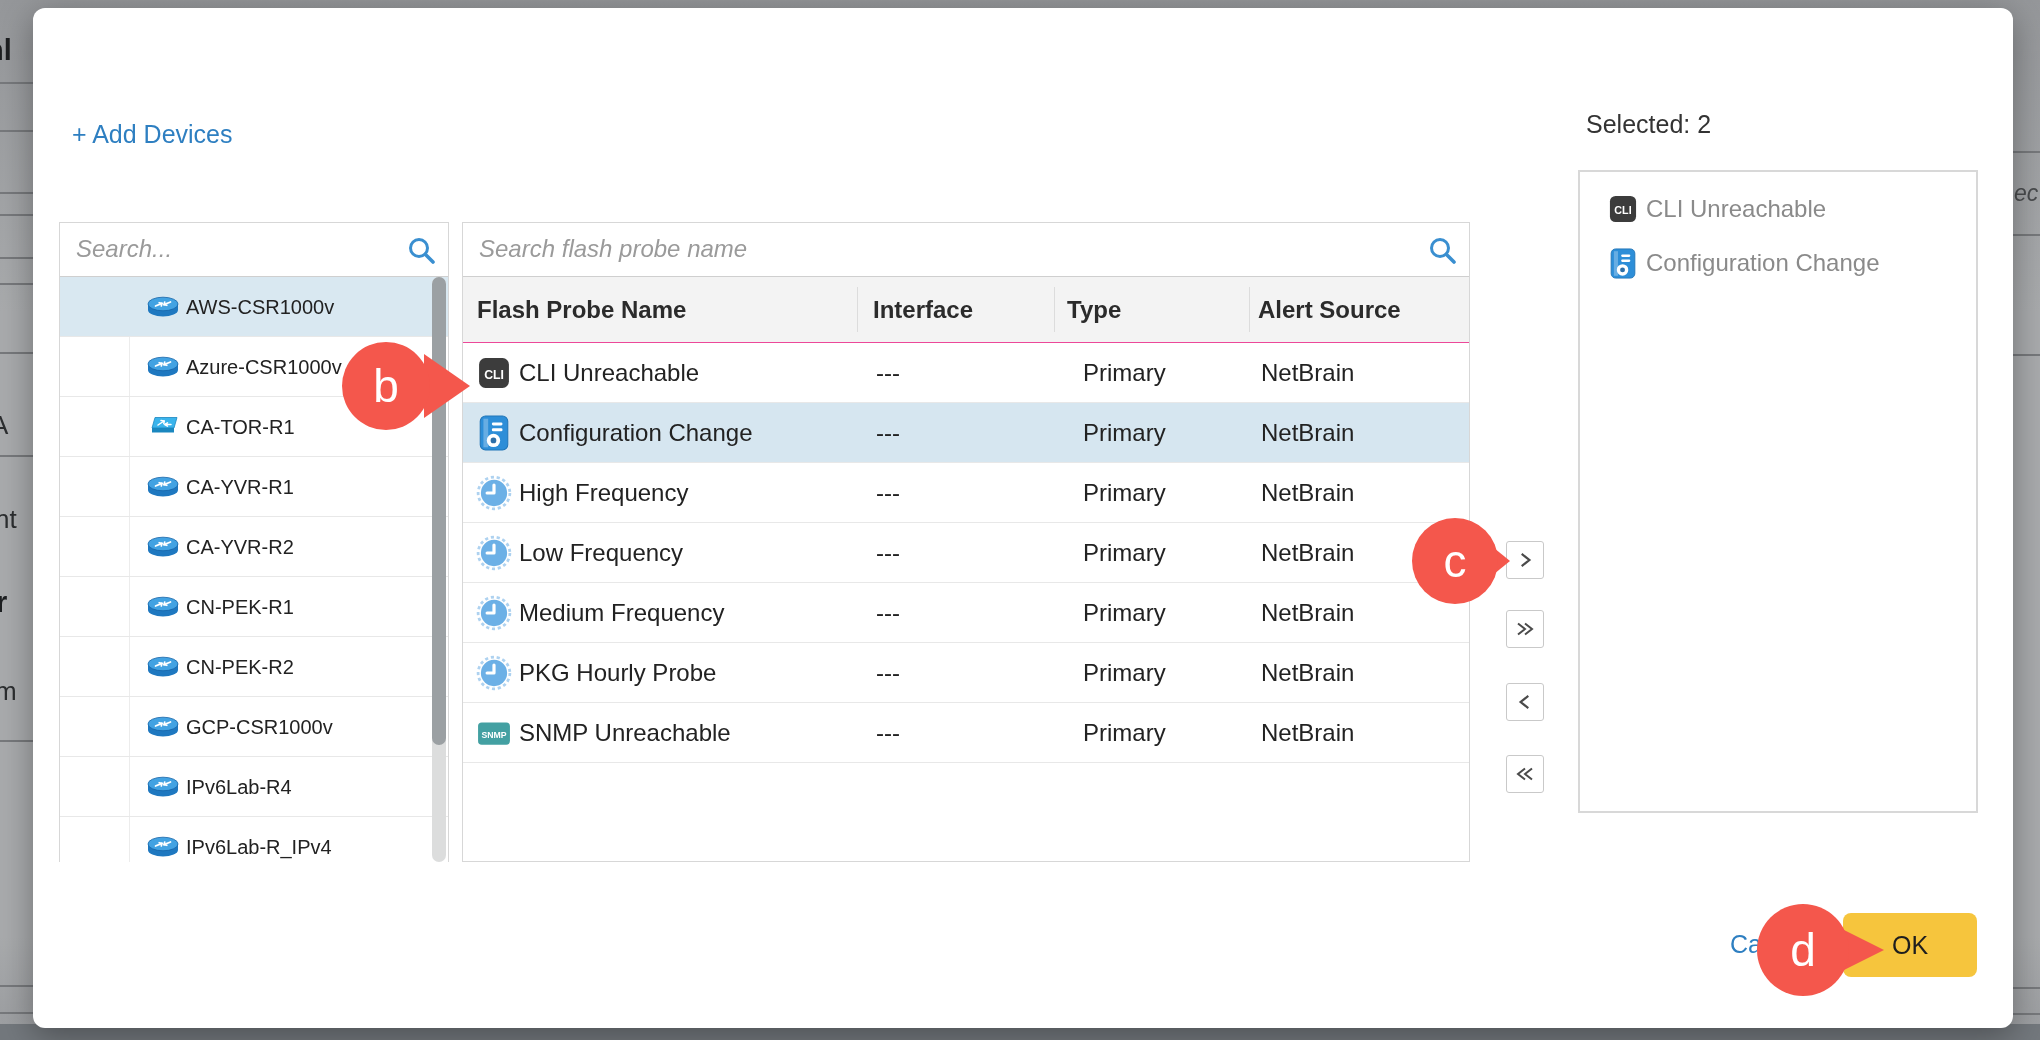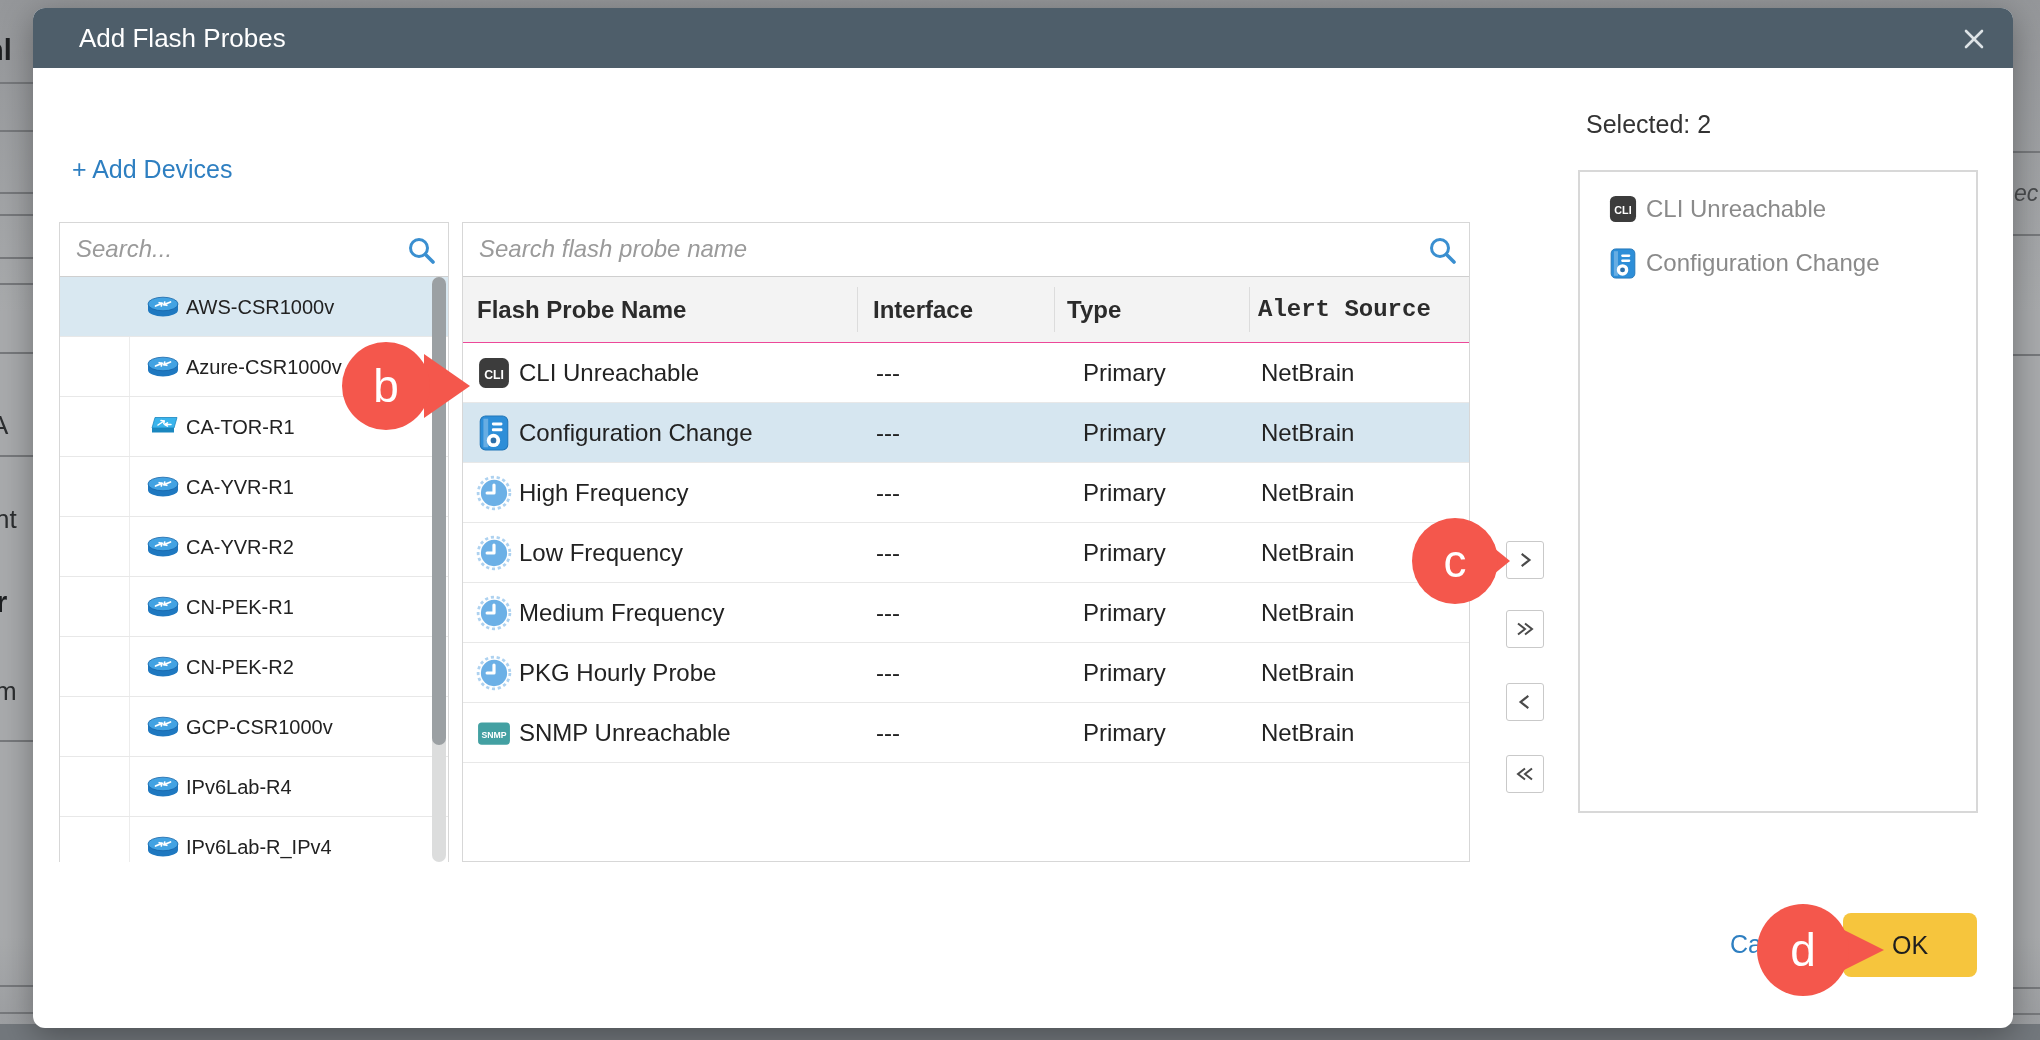--- a/index.html
+++ b/index.html
@@ -16,21 +16,21 @@
   .bg-band { position:absolute; left:0; width:2040px; top:1024px; height:16px; background:#73787d; }
 
   
   .dialog { position:absolute; left:33px; top:8px; width:1980px; height:1020px;
             background:#fff; border-radius:12px; box-shadow:0 8px 34px rgba(0,0,0,.35); }
   .dlg-header { position:absolute; left:0; top:0; width:100%; height:60px;
                 background:#4e5e6a; border-radius:12px 12px 0 0; }
   .dlg-title { position:absolute; left:46px; top:0; line-height:60px; color:#fff; font-size:26px; }
   .dlg-close { position:absolute; right:24px; top:16px; width:30px; height:30px; cursor:pointer; }
 
-  .add-devices { position:absolute; left:39px; top:112px; font-size:25px; color:#2e7fc1; cursor:pointer; text-decoration:none;margin-top:35px; }
+  .add-devices { position:absolute; left:39px; top:112px; font-size:25px; color:#2e7fc1; cursor:pointer; text-decoration:none; }
 
   .panel { position:absolute; background:#fff; border:1px solid #d7d7d7;margin-top:44px; }
   .searchrow { position:absolute; left:0; top:0; width:100%; height:54px; border-bottom:1px solid #cfcfcf; }
   .searchrow input { position:absolute; left:0; top:0; width:calc(100% - 56px); height:52px; border:none; outline:none;
                      padding-left:16px; font-size:24px; font-family:"Liberation Sans",sans-serif; color:#333; background:transparent; }
   .searchrow input::placeholder { color:#9a9a9a; font-style:italic; }
   .mag { position:absolute; right:12px; top:12px; width:30px; height:30px; }
 
   
   .device-panel { left:26px; top:170px; width:390px; height:640px; }
@@ -155,29 +155,20 @@
     <div class="bg-line" style="left:2013px; width:27px; top:151px;"></div>
     <div class="bg-line" style="left:2013px; width:27px; top:234px;"></div>
     <div class="bg-line" style="left:2013px; width:27px; top:354px;"></div>
     <div class="bg-line" style="left:2013px; width:27px; top:987px;"></div>
     <div class="bg-line" style="left:2013px; width:27px; top:1013px;"></div>
     <div class="bg-band"></div>
   </div>
 
   <div class="dialog">
 
-    <div class="dlg-header">
-      <span class="dlg-title">Add Flash Probes</span>
-      <span class="dlg-close">
-        <svg viewBox="0 0 30 30" width="30" height="30">
-          <line x1="7" y1="7" x2="23" y2="23" stroke="#dde3e6" stroke-width="2.6" stroke-linecap="round"></line>
-          <line x1="23" y1="7" x2="7" y2="23" stroke="#dde3e6" stroke-width="2.6" stroke-linecap="round"></line>
-        </svg>
-      </span>
-    </div>
 
     <a class="add-devices">+ Add Devices</a>
 
     <div class="panel device-panel">
       <div class="searchrow">
         <input type="text" placeholder="Search..." style="">
         <span class="mag">
           <svg viewBox="0 0 30 30" width="30" height="30">
               <use href="#ico-mag"></use>
             </svg>
@@ -257,21 +248,21 @@
         <span class="mag">
           <svg viewBox="0 0 30 30" width="30" height="30">
               <use href="#ico-mag"></use>
             </svg>
         </span>
       </div>
       <div class="thead">
         <span class="th" style="left:14px;">Flash Probe Name</span>
         <span class="th" style="left:410px;">Interface</span>
         <span class="th" style="left:604px;">Type</span>
-        <span class="th" style="left:795px;font-family:Liberation Mono, monospace;">Alert Source</span>
+        <span class="th" style="left:795px;">Alert Source</span>
         <span class="th-sep" style="left:394px;"></span>
         <span class="th-sep" style="left:591px;"></span>
         <span class="th-sep" style="left:786px;"></span>
       </div>
       <div class="tbody">
         <div class="trow">
           <span class="picon">
               <svg viewBox="0 0 30 30" width="32" height="32">
                 <use href="#ico-cli"></use>
               </svg>

